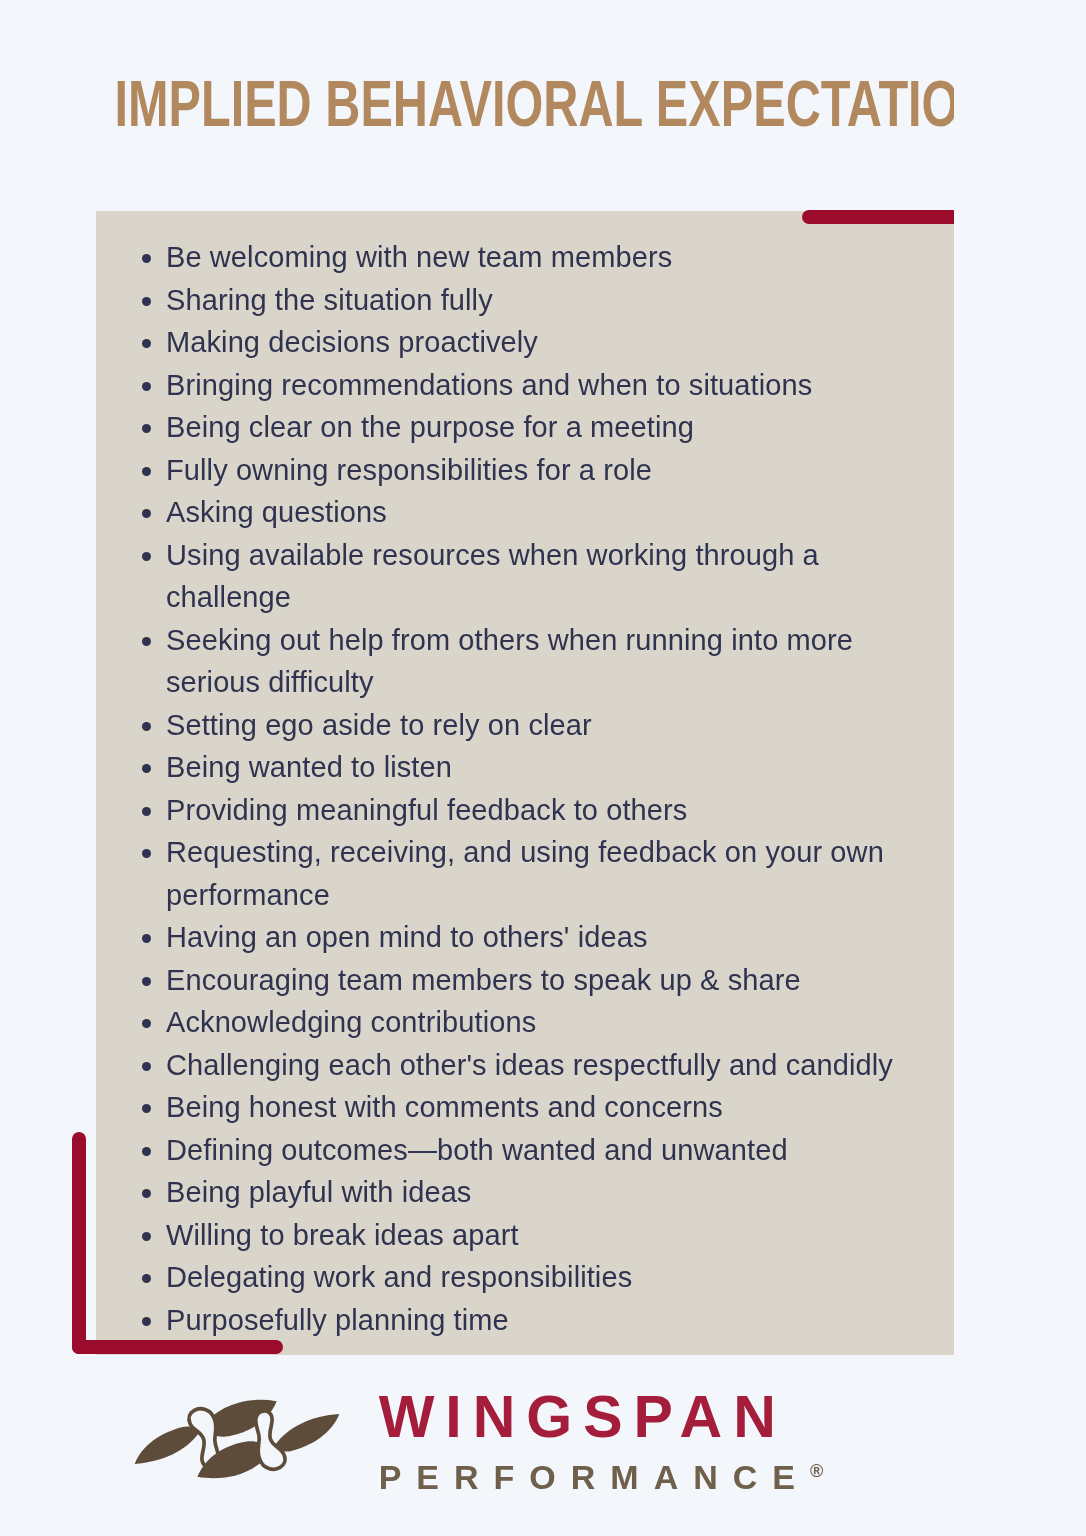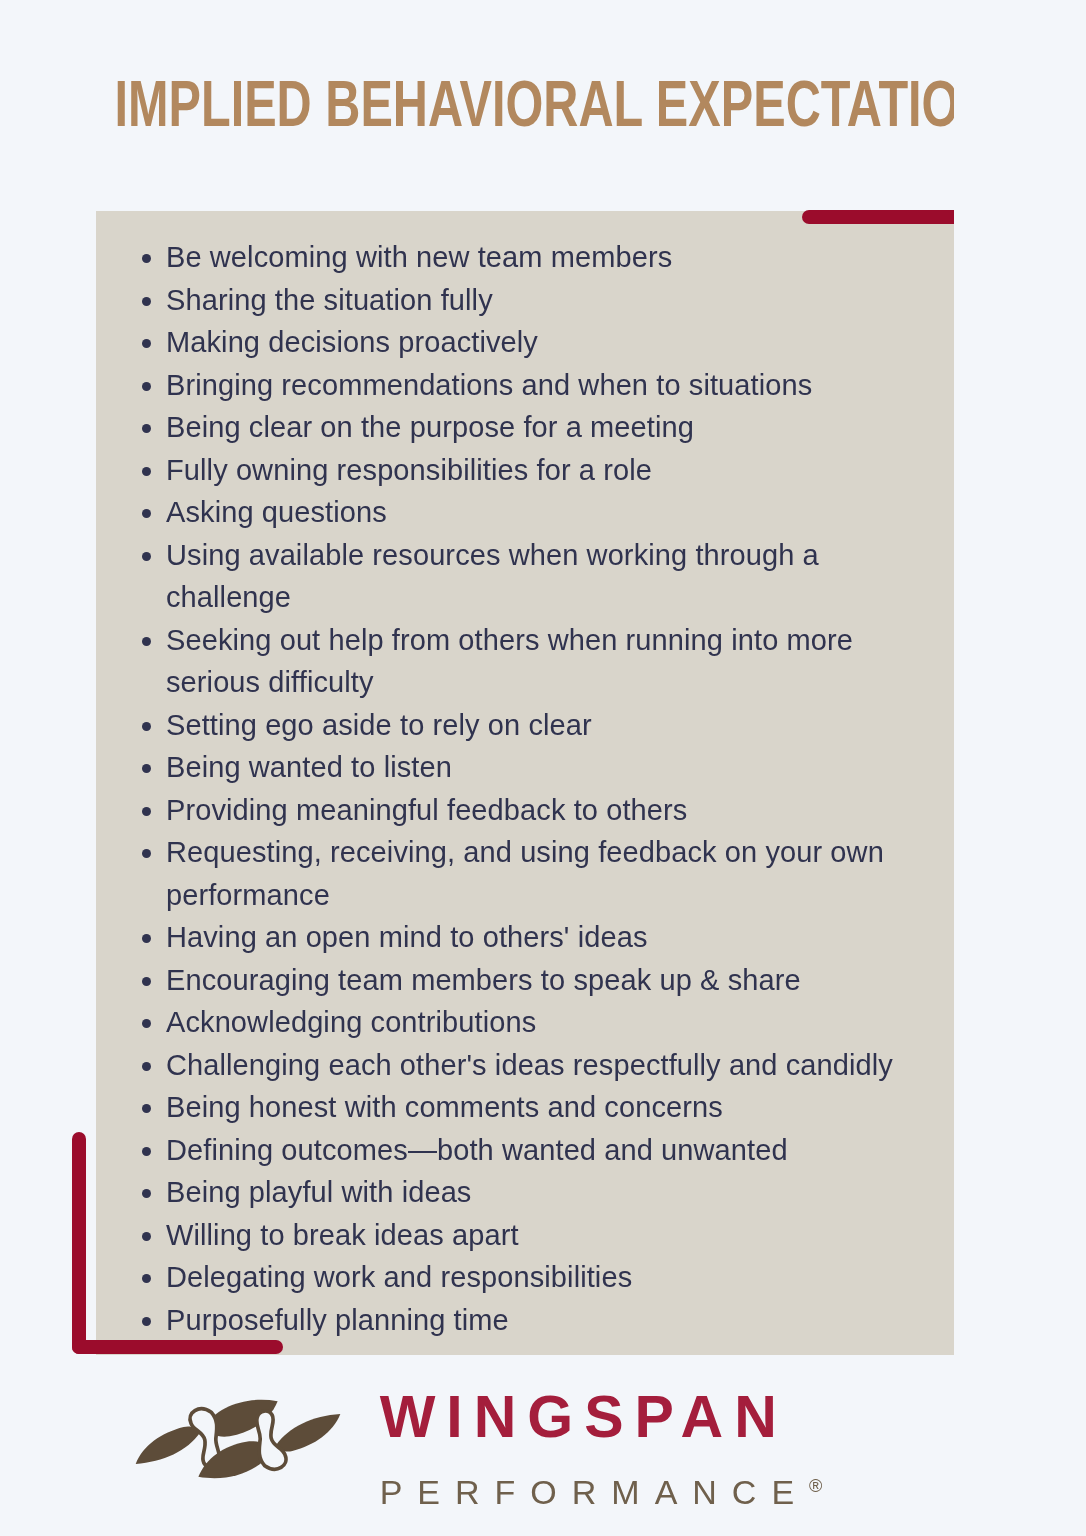--- a/index.html
+++ b/index.html
@@ -91,23 +91,23 @@
   .brand-block { display: flex; flex-direction: column; align-items: flex-start; }
   .brand {
     font-size: 59px;
     font-weight: 700;
     letter-spacing: 11px;
     line-height: 1;
     color: var(--brand-red);
     white-space: nowrap;
   }
   .subbrand {
-    margin-top: 28px;
+    margin-top: 13px;
     font-size: 34px;
-    font-weight: 400;
+    font-weight: 700;
     letter-spacing: 15px;
     line-height: 1;
     color: var(--brand-brown);
     white-space: nowrap;
   }
   .reg {
     font-size: 18px;
     vertical-align: 12px;
     letter-spacing: 0;
   }

